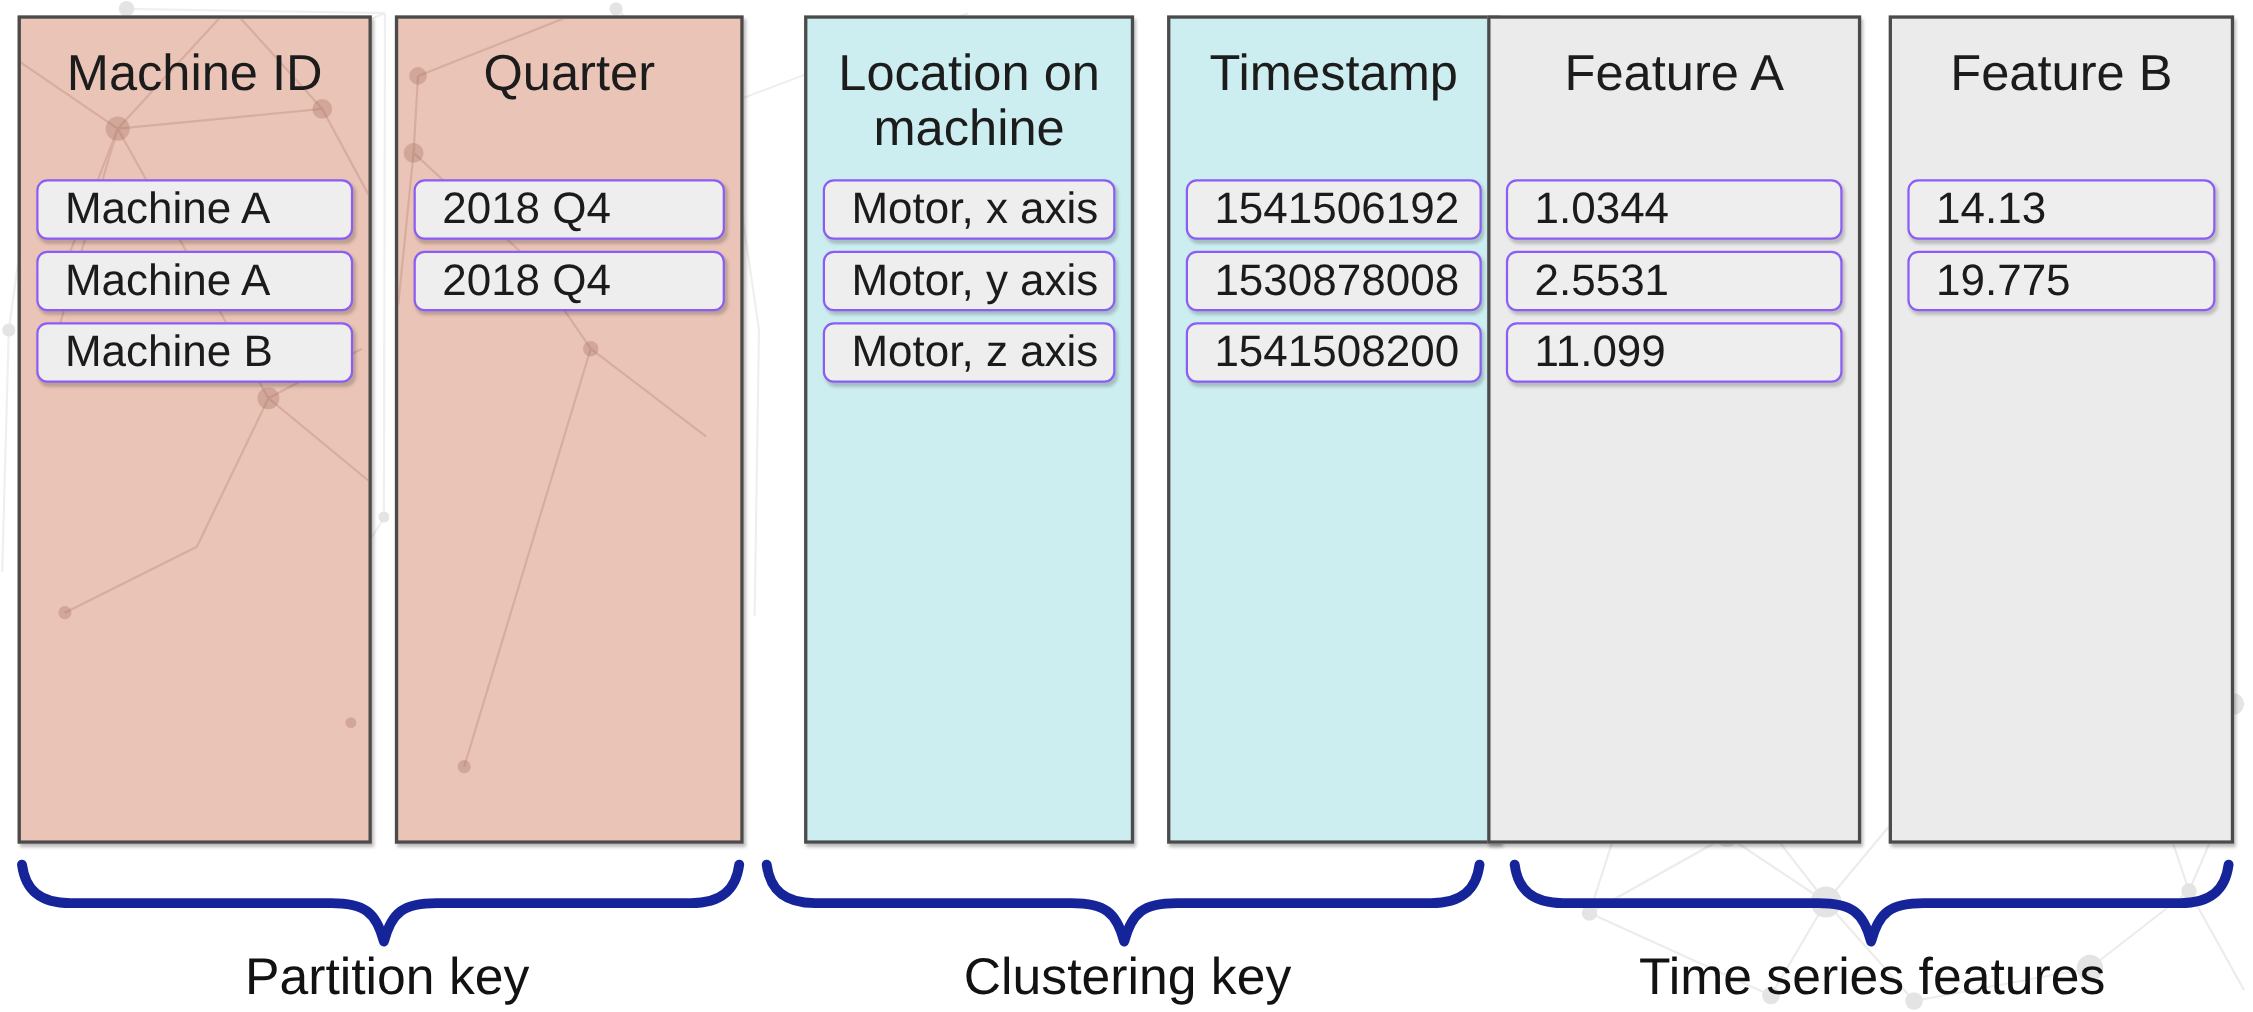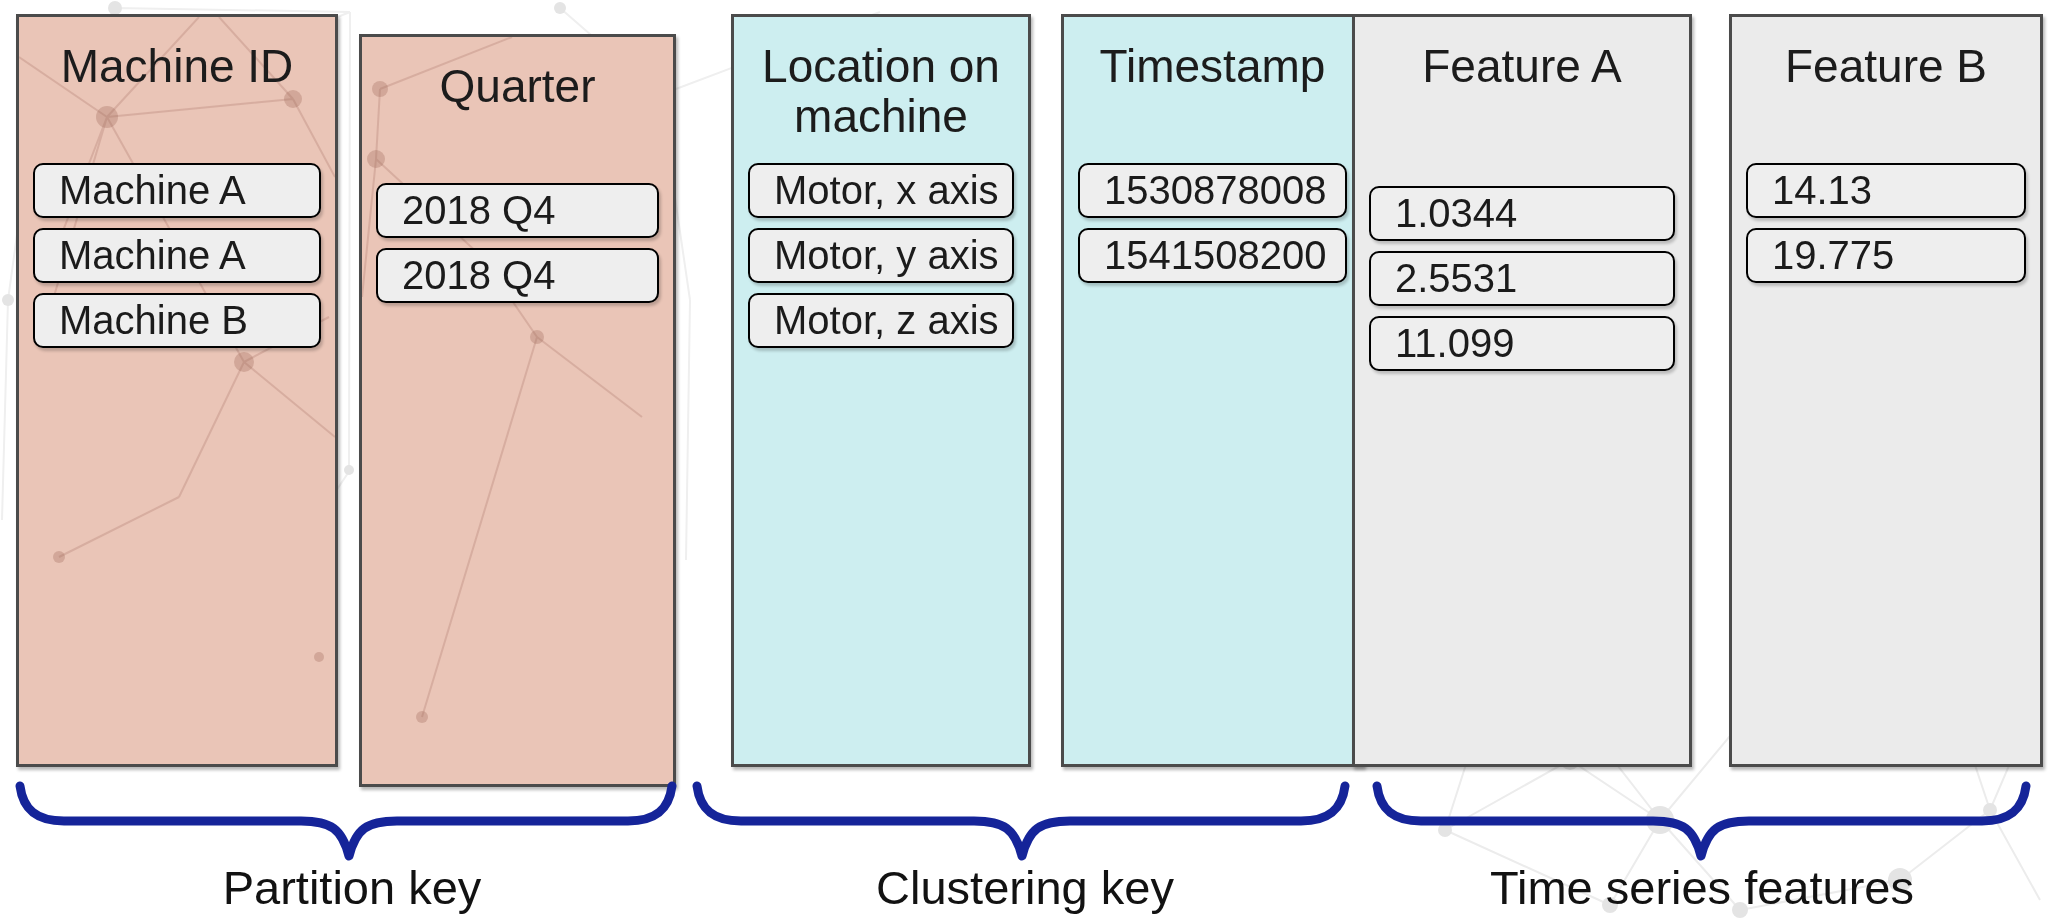--- a/index.html
+++ b/index.html
@@ -21,42 +21,42 @@
   #group-features{left:1352px;}
   .column{
     box-sizing:border-box;
     height:753px;
     border:3px solid #4b4b4b;
     box-shadow:2px 3px 3px rgba(0,0,0,0.28);
     display:flex;flex-direction:column;
     position:relative;
   }
   .col-a{width:322px;margin-right:21px;}
-  .col-b{width:317px;margin-top:20px;}
+  .col-b{width:317px;}
   .col-c{width:300px;margin-right:30px;margin-left:33px;}
   .col-d{width:303px;}
-  .col-e{width:340px;margin-right:37px;gap:23px;}
+  .col-e{width:340px;margin-right:25px;}
   .col-f{width:314px;}
   .fill-partition{background:#eac5b7;}
   .fill-clustering{background:#cdeef0;}
   .fill-features{background:#ebebeb;}
   .col-header{
     height:146px;box-sizing:border-box;
     padding:24px 10px 0 10px;
     font-size:46px;line-height:50px;
     text-align:center;color:#1c1c1c;
     position:relative;z-index:2;border-radius:24px;
   }
   .cells{position:relative;z-index:2;}
   .cell{
     box-sizing:border-box;
     height:55px;
     margin:0 14px 10px 14px;
     background:#eeeeee;
-    border:2px solid #000000;
+    border:2px solid #8b5cf6;
     border-radius:10px;
     box-shadow:2px 3px 3px rgba(0,0,0,0.20);
     display:flex;align-items:center;
     padding-left:24px;
     font-size:40px;color:#1b1b1b;
     white-space:nowrap;
   }
   
   #braces{position:absolute;left:0;top:0;z-index:3;pointer-events:none;}
   .brace-label{
@@ -152,20 +152,21 @@
       <div class="col-header">Location on machine</div>
       <div class="cells">
         <div class="cell">Motor, x axis</div>
         <div class="cell">Motor, y axis</div>
         <div class="cell">Motor, z axis</div>
       </div>
     </div>
     <div class="column col-d fill-clustering">
       <div class="col-header">Timestamp</div>
       <div class="cells">
+        <div class="cell">1541506192</div>
         <div class="cell">1530878008</div>
         <div class="cell">1541508200</div>
       </div>
     </div>
   </div>
 
   <div class="group" id="group-features">
     <div class="column col-e fill-features">
       <div class="col-header">Feature A</div>
       <div class="cells">

